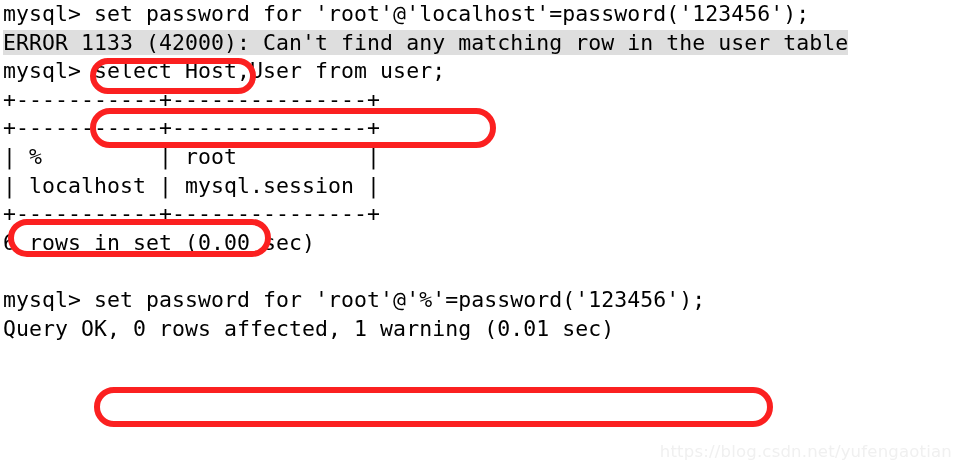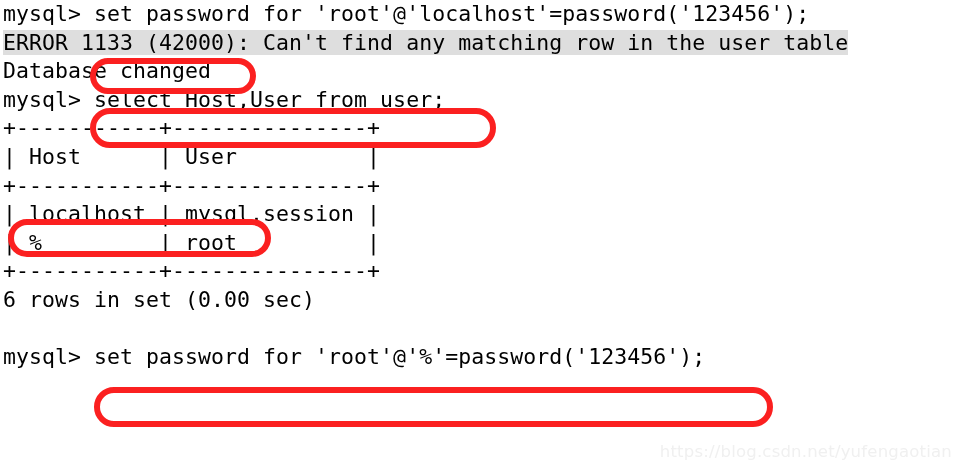--- a/index.html
+++ b/index.html
@@ -64,31 +64,30 @@
   }
 </style>
 </head>
 <body>
 
 <div id="screen">
 
   <div id="terminal">
     <div class="line"><span>mysql&gt; set password for 'root'@'localhost'=password('123456');</span></div>
     <div class="line"><span class="hl">ERROR 1133 (42000): Can't find any matching row in the user table</span></div>
-    <div class="line"><span>Database changed</span></div>
     <div class="line"><span>mysql&gt; select Host,User from user;</span></div>
     <div class="line"><span>+-----------+---------------+</span></div>
-    <div class="line"><span>| Host      | User          |</span></div>
     <div class="line"><span>+-----------+---------------+</span></div>
+    <div class="line"><span>| %         | root          |</span></div>
     <div class="line"><span>| localhost | mysql.session |</span></div>
-    <div class="line"><span>| %         | root          |</span></div>
     <div class="line"><span>+-----------+---------------+</span></div>
     <div class="line"><span>6 rows in set (0.00 sec)</span></div>
     <div class="line blank"><span></span></div>
     <div class="line"><span>mysql&gt; set password for 'root'@'%'=password('123456');</span></div>
+    <div class="line"><span>Query OK, 0 rows affected, 1 warning (0.01 sec)</span></div>
   </div>
 
   <div class="redbox" style="left:90px;  top:58px;  width:166px; height:36px;"></div>
   <div class="redbox" style="left:90px;  top:108px; width:406px; height:40px;"></div>
   <div class="redbox" style="left:8px;   top:219px; width:263px; height:38px;"></div>
   <div class="redbox" style="left:94px;  top:387px; width:679px; height:40px;"></div>
 
   <div id="watermark">https://blog.csdn.net/yufengaotian</div>
 
 </div>

